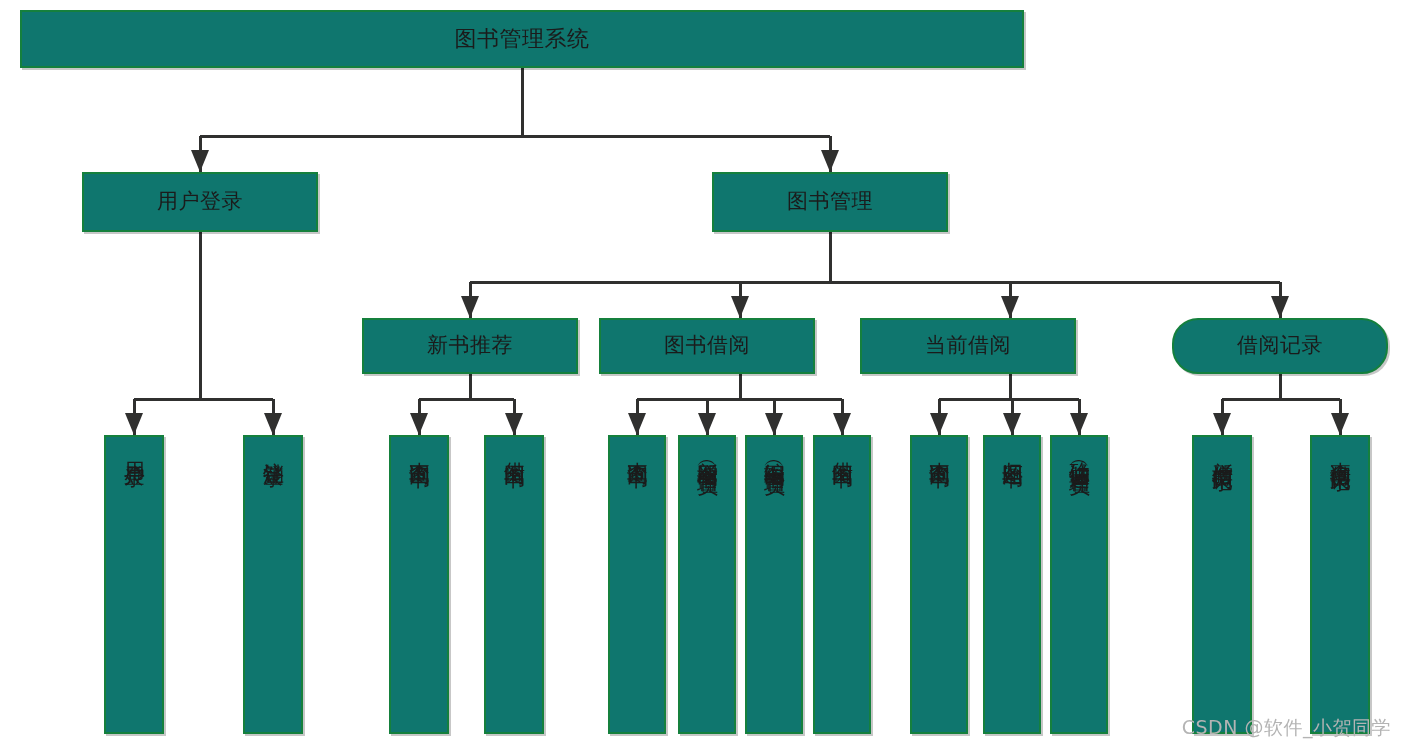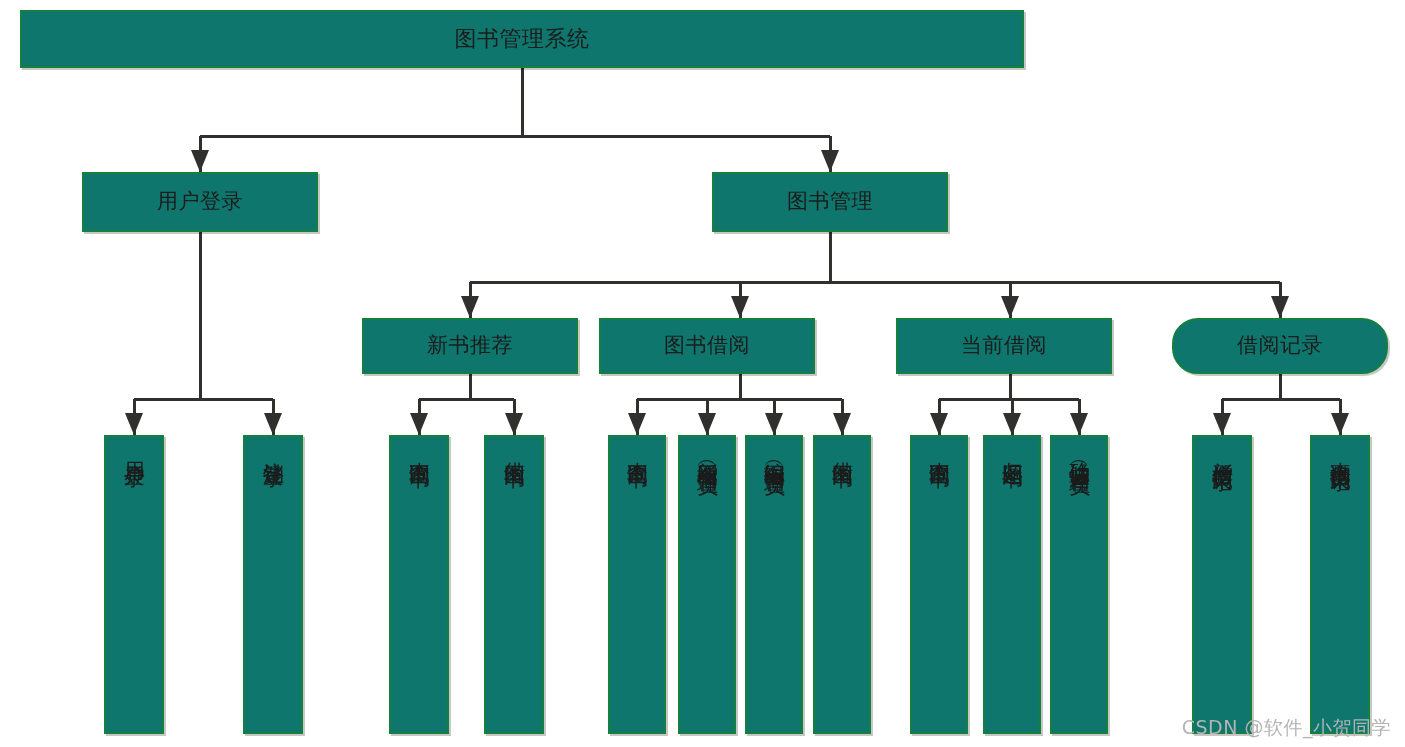--- a/index.html
+++ b/index.html
@@ -137,21 +137,21 @@
       </div>
       <div class="node" style="left: 712px; top: 172px; width: 236px; height: 60px;">
         <span class="lbl">图书管理</span>
       </div>
       <div class="node" style="left: 362px; top: 318px; width: 216px; height: 56px;">
         <span class="lbl">新书推荐</span>
       </div>
       <div class="node" style="left: 599px; top: 318px; width: 216px; height: 56px;">
         <span class="lbl">图书借阅</span>
       </div>
-      <div class="node" style="left: 896px; top: 318px; width: 216px; height: 56px;">
+      <div class="node" style="left: 860px; top: 318px; width: 216px; height: 56px;">
         <span class="lbl">当前借阅</span>
       </div>
       <div class="node" style="left: 1172px; top: 318px; width: 216px; height: 56px; border-radius: 26px;">
         <span class="lbl">借阅记录</span>
       </div>
       <div class="node vert" style="left: 104px; top: 435px; width: 60px; height: 299px;">
         <span class="lbl">用户登录</span>
       </div>
       <div class="node vert" style="left: 243px; top: 435px; width: 60px; height: 299px;">
         <span class="lbl">注销登录</span>

